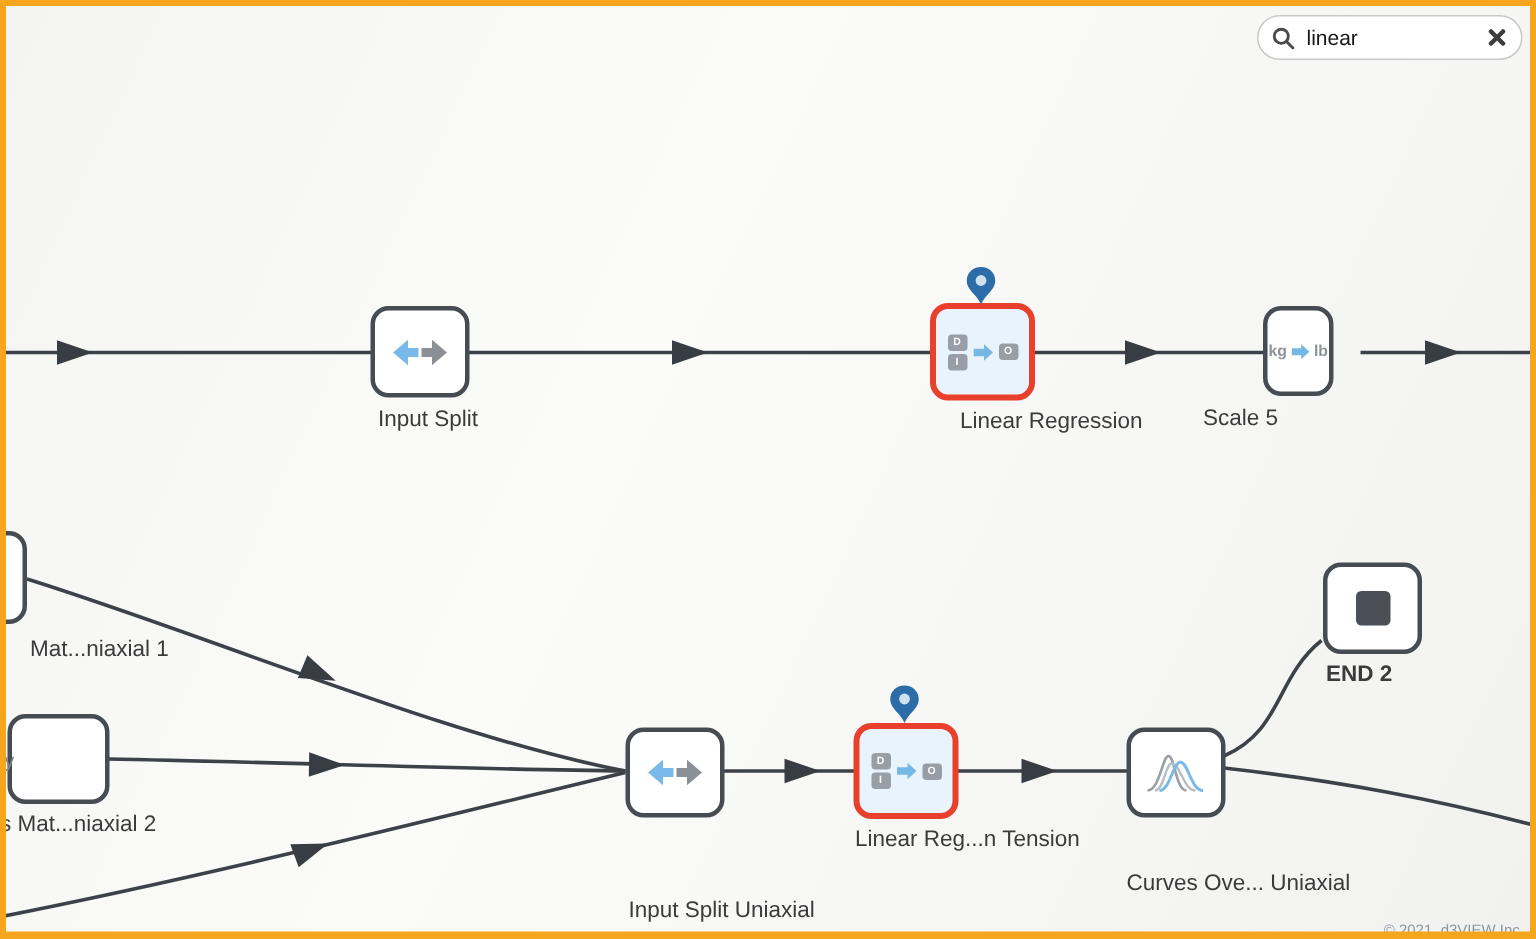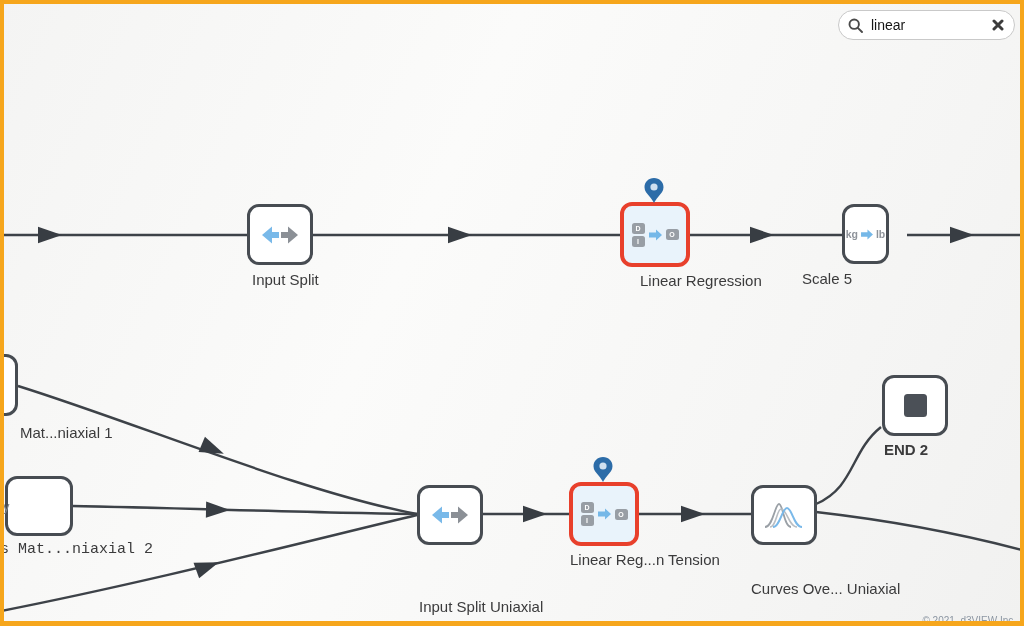--- a/index.html
+++ b/index.html
@@ -73,21 +73,21 @@
       <use href="#ah" transform="translate(545,514)"></use>
       <use href="#ah" transform="translate(703,514)"></use>
     </g>
   </svg>
 
   <div class="node" style="left:-48px;top:354px;width:66px;height:62px;"></div>
   <div class="lbl" style="left:0px;top:424px;margin-left:20px;">Mat...niaxial 1</div>
 
   <div class="node" style="left:5px;top:476px;width:68px;height:60px;"></div>
   <span class="yfrag" style="left:3px;top:499px;">y</span>
-  <div class="lbl" style="left:0px;top:541px;font-family:Liberation Mono, monospace;">s Mat...niaxial 2</div>
+  <div class="lbl" style="left:0px;top:541px;">s Mat...niaxial 2</div>
 
   <div class="node" style="left:247px;top:204px;width:66px;height:61px;">
     <svg width="36" height="20" viewBox="0 0 36 20">
       <polygon points="17,7 10,7 10,1.5 0,10 10,18.5 10,13 17,13" fill="#79b9e9"></polygon>
       <polygon points="19,7 26,7 26,1.5 36,10 26,18.5 26,13 19,13" fill="#8b9096"></polygon>
     </svg>
   </div>
   <div class="lbl" style="left:252px;top:271px;">Input Split</div>
 
   <div class="pin" style="left:643px;top:177px;">

